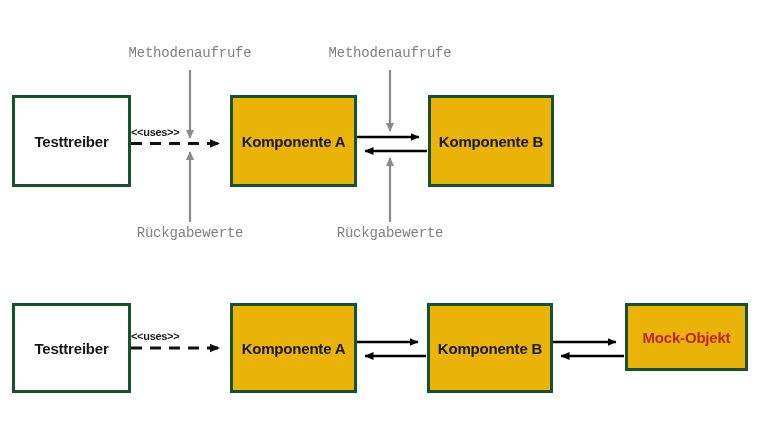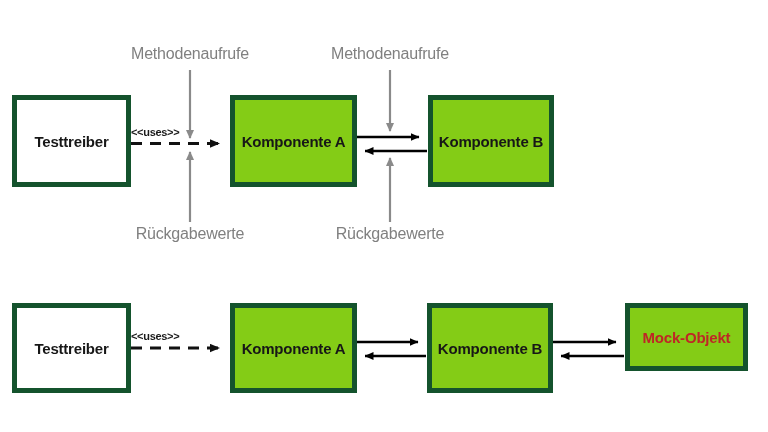--- a/index.html
+++ b/index.html
@@ -17,41 +17,41 @@
   #canvas {
     position: absolute;
     left: 0;
     top: 0;
     width: 768px;
     height: 432px;
   }
   .node {
     position: absolute;
     box-sizing: border-box;
-    border: 5px solid #14532d;
+    border: 3px solid #14532d;
     display: flex;
     align-items: center;
     justify-content: center;
     font-family: "Liberation Sans", sans-serif;
     font-size: 15px;
     font-weight: 700;
     letter-spacing: -0.2px;
     color: #171717;
     background: #ffffff;
   }
   .node.filled {
-    background: #84cc16;
+    background: #eab308;
   }
   .node.mock {
     color: #bf2626;
   }
   .edge-label {
     position: absolute;
-    font-family: Liberation Sans, sans-serif;
-    font-size: 16px;
+    font-family: Liberation Mono, monospace;
+    font-size: 14px;
     color: #808080;
     white-space: nowrap;
     text-align: center;
     letter-spacing: -0.2px;
   }
   .uses-label {
     position: absolute;
     font-family: "Liberation Sans", sans-serif;
     font-size: 11px;
     font-weight: 700;

